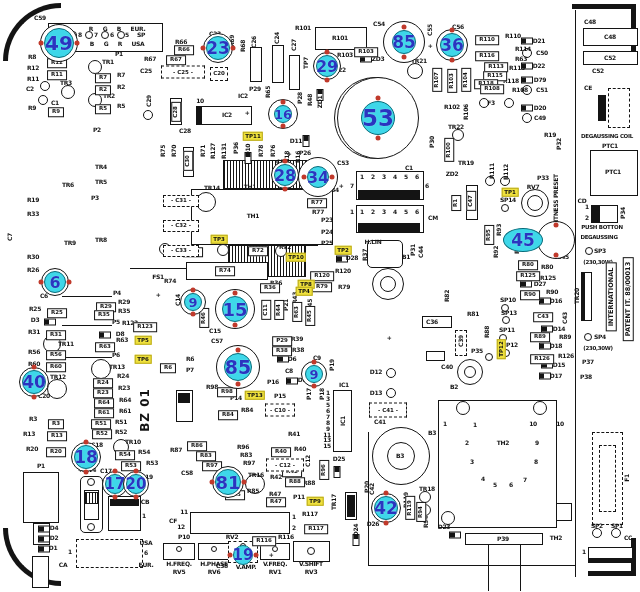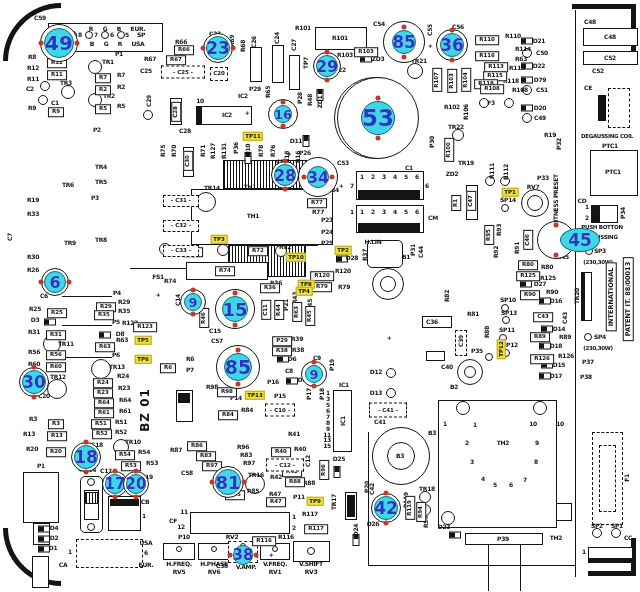--- a/index.html
+++ b/index.html
@@ -702,21 +702,21 @@
     <div class="dot" style="left: 283px; top: 126px;"></div>
     <div class="mk-outer" style="left: 285px; top: 175px; width: 28px; height: 28px;"></div>
     <div class="mk" style="left: 285px; top: 175px; width: 22px; height: 22px; font-size: 16px;">28</div>
     <div class="dot" style="left: 285px; top: 161px;"></div>
     <div class="dot" style="left: 285px; top: 189px;"></div>
     <div class="mk-outer" style="left: 318px; top: 177px; width: 40px; height: 40px;"></div>
     <div class="mk" style="left: 318px; top: 177px; width: 22px; height: 22px; font-size: 16px;">34</div>
     <div class="dot" style="left: 304px; top: 177px;"></div>
     <div class="dot" style="left: 332px; top: 177px;"></div>
     <div class="mk-outer" style="left: 556px; top: 240px; width: 38px; height: 38px;"></div>
-    <div class="mk" style="left: 580px; top: 240px; width: 40px; height: 24px; font-size: 17px;">45</div>
+    <div class="mk" style="left: 523px; top: 240px; width: 40px; height: 24px; font-size: 17px;">45</div>
     <div class="dot" style="left: 556px; top: 225px;"></div>
     <div class="dot" style="left: 556px; top: 255px;"></div>
     <div class="mk-outer" style="left: 193px; top: 302px; width: 26px; height: 26px;"></div>
     <div class="mk" style="left: 193px; top: 302px; width: 18px; height: 18px; font-size: 13px;">9</div>
     <div class="dot" style="left: 193px; top: 290px;"></div>
     <div class="dot" style="left: 193px; top: 314px;"></div>
     <div class="mk-outer" style="left: 235px; top: 309px; width: 40px; height: 40px;"></div>
     <div class="mk" style="left: 235px; top: 309px; width: 26px; height: 26px; font-size: 18px;">15</div>
     <div class="dot" style="left: 235px; top: 293px;"></div>
     <div class="dot" style="left: 235px; top: 325px;"></div>
@@ -726,21 +726,21 @@
     <div class="dot" style="left: 238px; top: 384px;"></div>
     <div class="mk-outer" style="left: 314px; top: 374px; width: 26px; height: 26px;"></div>
     <div class="mk" style="left: 314px; top: 374px; width: 18px; height: 18px; font-size: 13px;">9</div>
     <div class="dot" style="left: 314px; top: 362px;"></div>
     <div class="dot" style="left: 314px; top: 386px;"></div>
     <div class="mk-outer" style="left: 55px; top: 282px; width: 28px; height: 28px;"></div>
     <div class="mk" style="left: 55px; top: 282px; width: 22px; height: 22px; font-size: 16px;">6</div>
     <div class="dot" style="left: 41px; top: 282px;"></div>
     <div class="dot" style="left: 69px; top: 282px;"></div>
     <div class="mk-outer" style="left: 34px; top: 382px; width: 30px; height: 30px;"></div>
-    <div class="mk" style="left: 34px; top: 382px; width: 24px; height: 24px; font-size: 17px;">30</div>
+    <div class="mk" style="left: 34px; top: 382px; width: 24px; height: 24px; font-size: 17px;">40</div>
     <div class="dot" style="left: 34px; top: 367px;"></div>
     <div class="dot" style="left: 34px; top: 397px;"></div>
     <div class="mk-outer" style="left: 86px; top: 457px; width: 30px; height: 30px;"></div>
     <div class="mk" style="left: 86px; top: 457px; width: 24px; height: 24px; font-size: 17px;">18</div>
     <div class="dot" style="left: 86px; top: 442px;"></div>
     <div class="dot" style="left: 86px; top: 472px;"></div>
     <div class="mk-outer" style="left: 115px; top: 484px; width: 26px; height: 26px;"></div>
     <div class="mk" style="left: 115px; top: 484px; width: 20px; height: 20px; font-size: 15px;">17</div>
     <div class="dot" style="left: 115px; top: 471px;"></div>
     <div class="dot" style="left: 115px; top: 497px;"></div>
@@ -749,16 +749,16 @@
     <div class="dot" style="left: 136px; top: 471px;"></div>
     <div class="dot" style="left: 136px; top: 497px;"></div>
     <div class="mk-outer" style="left: 228px; top: 482px; width: 32px; height: 32px;"></div>
     <div class="mk" style="left: 228px; top: 482px; width: 26px; height: 26px; font-size: 18px;">81</div>
     <div class="dot" style="left: 212px; top: 482px;"></div>
     <div class="dot" style="left: 244px; top: 482px;"></div>
     <div class="mk-outer" style="left: 386px; top: 508px; width: 30px; height: 30px;"></div>
     <div class="mk" style="left: 386px; top: 508px; width: 24px; height: 24px; font-size: 17px;">42</div>
     <div class="dot" style="left: 386px; top: 493px;"></div>
     <div class="dot" style="left: 386px; top: 523px;"></div>
-    <div class="mk" style="left: 243px; top: 555px; width: 20px; height: 20px; font-size: 15px;">38</div>
+    <div class="mk" style="left: 243px; top: 555px; width: 20px; height: 20px; font-size: 15px;">19</div>
     <div class="dot" style="left: 230px; top: 555px;"></div>
     <div class="dot" style="left: 256px; top: 555px;"></div>
   </div>
 
 </body></html>

